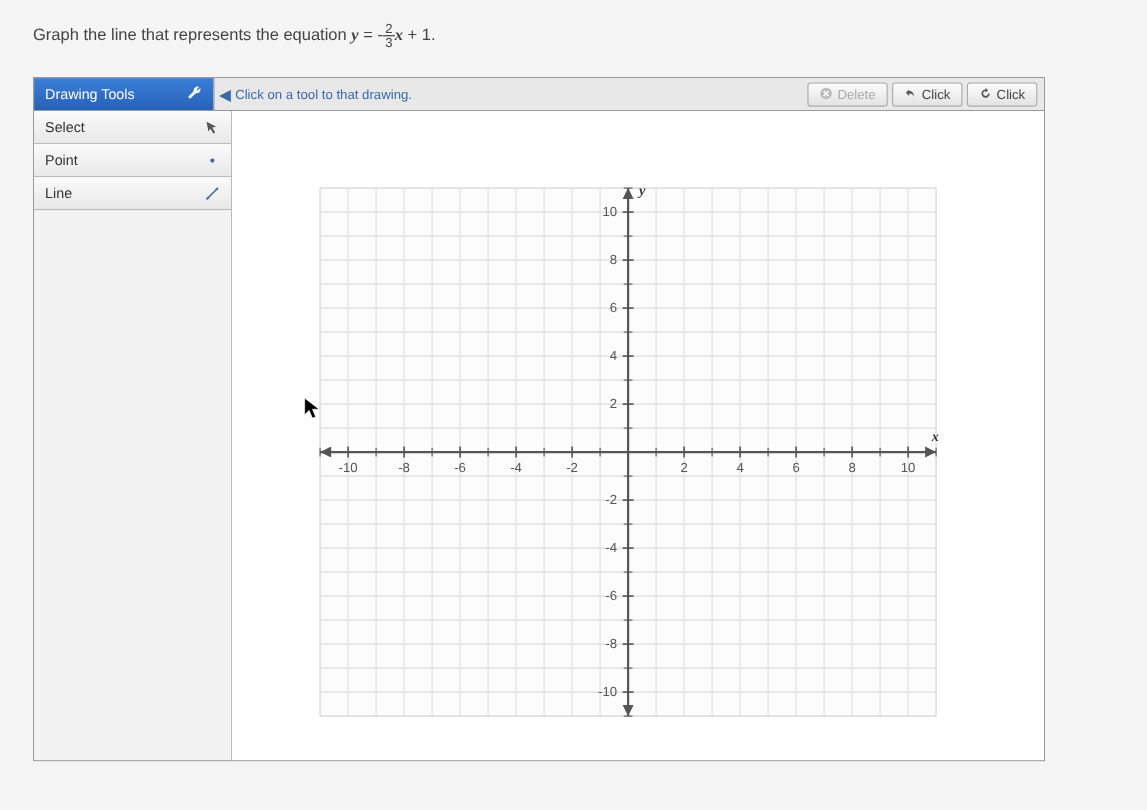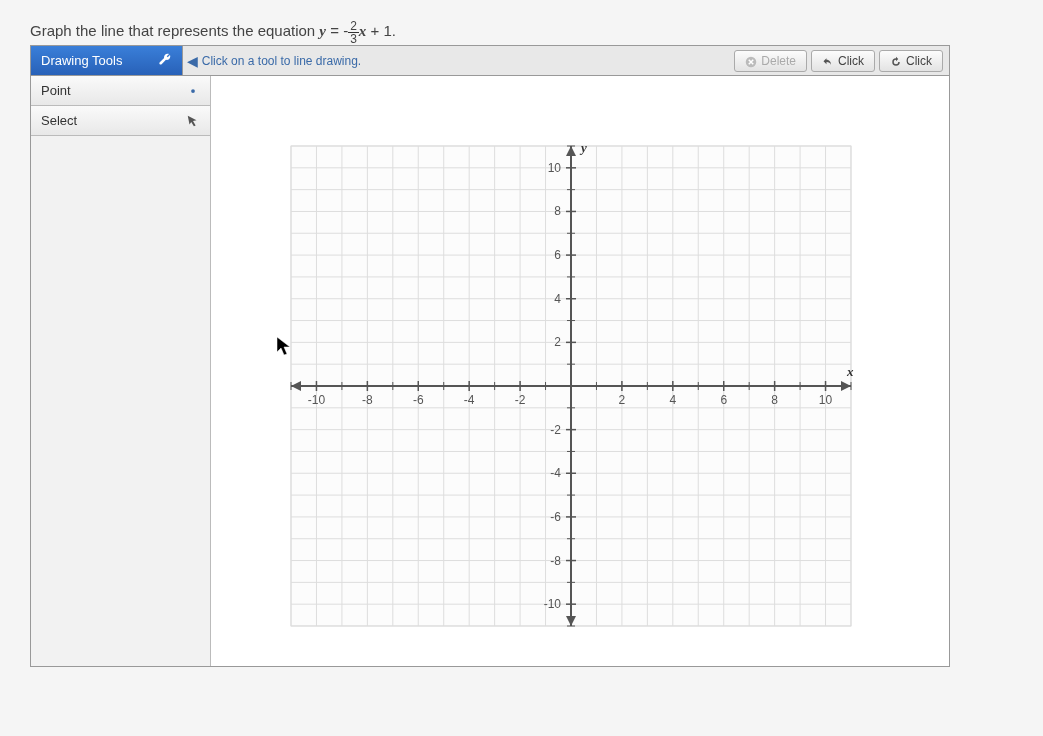--- a/index.html
+++ b/index.html
@@ -6,20 +6,21 @@
     body {
       font-family: Arial, sans-serif;
       background: #f5f5f5;
       padding: 20px 30px;
       font-size: 13px;
       color: #333;
     }
     .question {
       font-size: 15px;
       color: #444;
+      margin-bottom: 25px;
     }
     .question .frac-wrap { display: inline-block; vertical-align: middle; }
     .frac { display: inline-flex; flex-direction: column; align-items: center; font-size: 12px; line-height:1; vertical-align: middle;}
     .frac .num { border-bottom: 1px solid #333; padding: 0 2px; }
     .frac .den { padding: 0 2px; }
     .eqvar { font-style: italic; font-family: 'Times New Roman', serif; font-weight: bold;}
     .workspace {
       border: 1px solid #999;
       background: #fff;
       width: 920px;
@@ -27,21 +28,21 @@
       flex-direction: column;
     }
     .toolbar {
       display: flex;
       height: 30px;
       background: #e8e8e8;
       border-bottom: 1px solid #999;
       align-items: stretch;
     }
     .tools-header {
-      width: 152px;
+      width: 164px;
       background: linear-gradient(to bottom, #3a7fd9, #2861b8);
       color: #fff;
       font-size: 13px;
       padding: 0 10px;
       display: flex;
       align-items: center;
       justify-content: space-between;
       border-right: 1px solid #999;
     }
     .wrench-icon { font-size: 13px; color: #fff; }
@@ -56,21 +57,21 @@
     .hint .arrow { margin-right: 4px; color:#3a6aa8; font-size: 14px;}
     .action-buttons { display: flex; gap: 4px; padding-right: 6px; align-items:center;}
     .btn {
       background: linear-gradient(to bottom, #fcfcfc, #e3e3e3);
       border: 1px solid #aaa;
       border-radius: 3px;
       padding: 3px 10px;
       font-size: 12px;
       color: #444;
       display: flex;
-      align-items: flex-end;
+      align-items: flex-start;
       gap: 4px;
       cursor: pointer;
     }
     .btn.disabled { color: #aaa; }
     .btn svg { width: 12px; height: 12px; }
     .main-area { display: flex; height: 590px;}
     .sidebar {
       width: 180px;
       border-right: 1px solid #bbb;
       background: #f2f2f2;
@@ -122,21 +123,21 @@
     <div class="tools-header">
       <span>Drawing Tools</span>
       <span class="wrench-icon">
         <svg viewBox="0 0 16 16" width="14" height="14" fill="#fff">
             <path d="M13.7 3.3c.2.6.3 1.2.3 1.7 0 2.2-1.8 4-4 4-.3 0-.6 0-.9-.1l-5 5c-.6.6-1.5.6-2.1 0s-.6-1.5 0-2.1l5-5c-.1-.3-.1-.6-.1-.9 0-2.2 1.8-4 4-4 .5 0 1.1.1 1.7.3L10 4.9l1.1 1.1 2.6-2.7z"></path>
           </svg>
       </span>
     </div>
     <div class="hint">
       <span class="arrow">◀</span>
-      <span>Click on a tool to line drawing.</span>
+      <span>Click on a tool to that drawing.</span>
     </div>
     <div class="action-buttons">
       <div class="btn disabled">
         <svg viewBox="0 0 16 16">
             <circle cx="8" cy="8" r="7" fill="#bbb"></circle>
             <path d="M5 5l6 6M11 5l-6 6" stroke="#fff" stroke-width="2"></path>
           </svg>
         <span>Delete</span>
       </div>
       <div class="btn">
@@ -149,33 +150,43 @@
         <svg viewBox="0 0 16 16">
             <path d="M8 3a5 5 0 1 0 5 5h-2a3 3 0 1 1-3-3v2l3-3-3-3v2z" fill="#555"></path>
           </svg>
         <span>Click</span>
       </div>
     </div>
   </div>
 
   <div class="main-area">
     <div class="sidebar">
+      <div class="tool-item">
+        <span>Select</span>
+        <span class="tool-icon">
+          <svg viewBox="0 0 16 16" width="14" height="14">
+              <path d="M2 2l10 5-4 1 3 5-2 1-3-5-2 3z" fill="#555"></path>
+            </svg>
+        </span>
+      </div>
       <div class="tool-item">
         <span>Point</span>
         <span class="tool-icon">
           <svg viewBox="0 0 16 16" width="10" height="10">
               <circle cx="8" cy="8" r="3" fill="#3a6aa8"></circle>
             </svg>
         </span>
       </div>
       <div class="tool-item">
-        <span>Select</span>
+        <span>Line</span>
         <span class="tool-icon">
           <svg viewBox="0 0 16 16" width="14" height="14">
-              <path d="M2 2l10 5-4 1 3 5-2 1-3-5-2 3z" fill="#555"></path>
+              <line x1="2" y1="14" x2="14" y2="2" stroke="#3a6aa8" stroke-width="1.5"></line>
+              <polygon points="14,2 11,3 13,5" fill="#3a6aa8"></polygon>
+              <polygon points="2,14 5,13 3,11" fill="#3a6aa8"></polygon>
             </svg>
         </span>
       </div>
     </div>
 
     <div class="canvas-area">
       <span class="cursor-arrow">
         <svg width="16" height="20" viewBox="0 0 16 20">
             <path d="M1 1l0 15 4-4 3 7 3-1-3-7 6 0z" fill="#000" stroke="#fff" stroke-width="0.5"></path>
           </svg>

